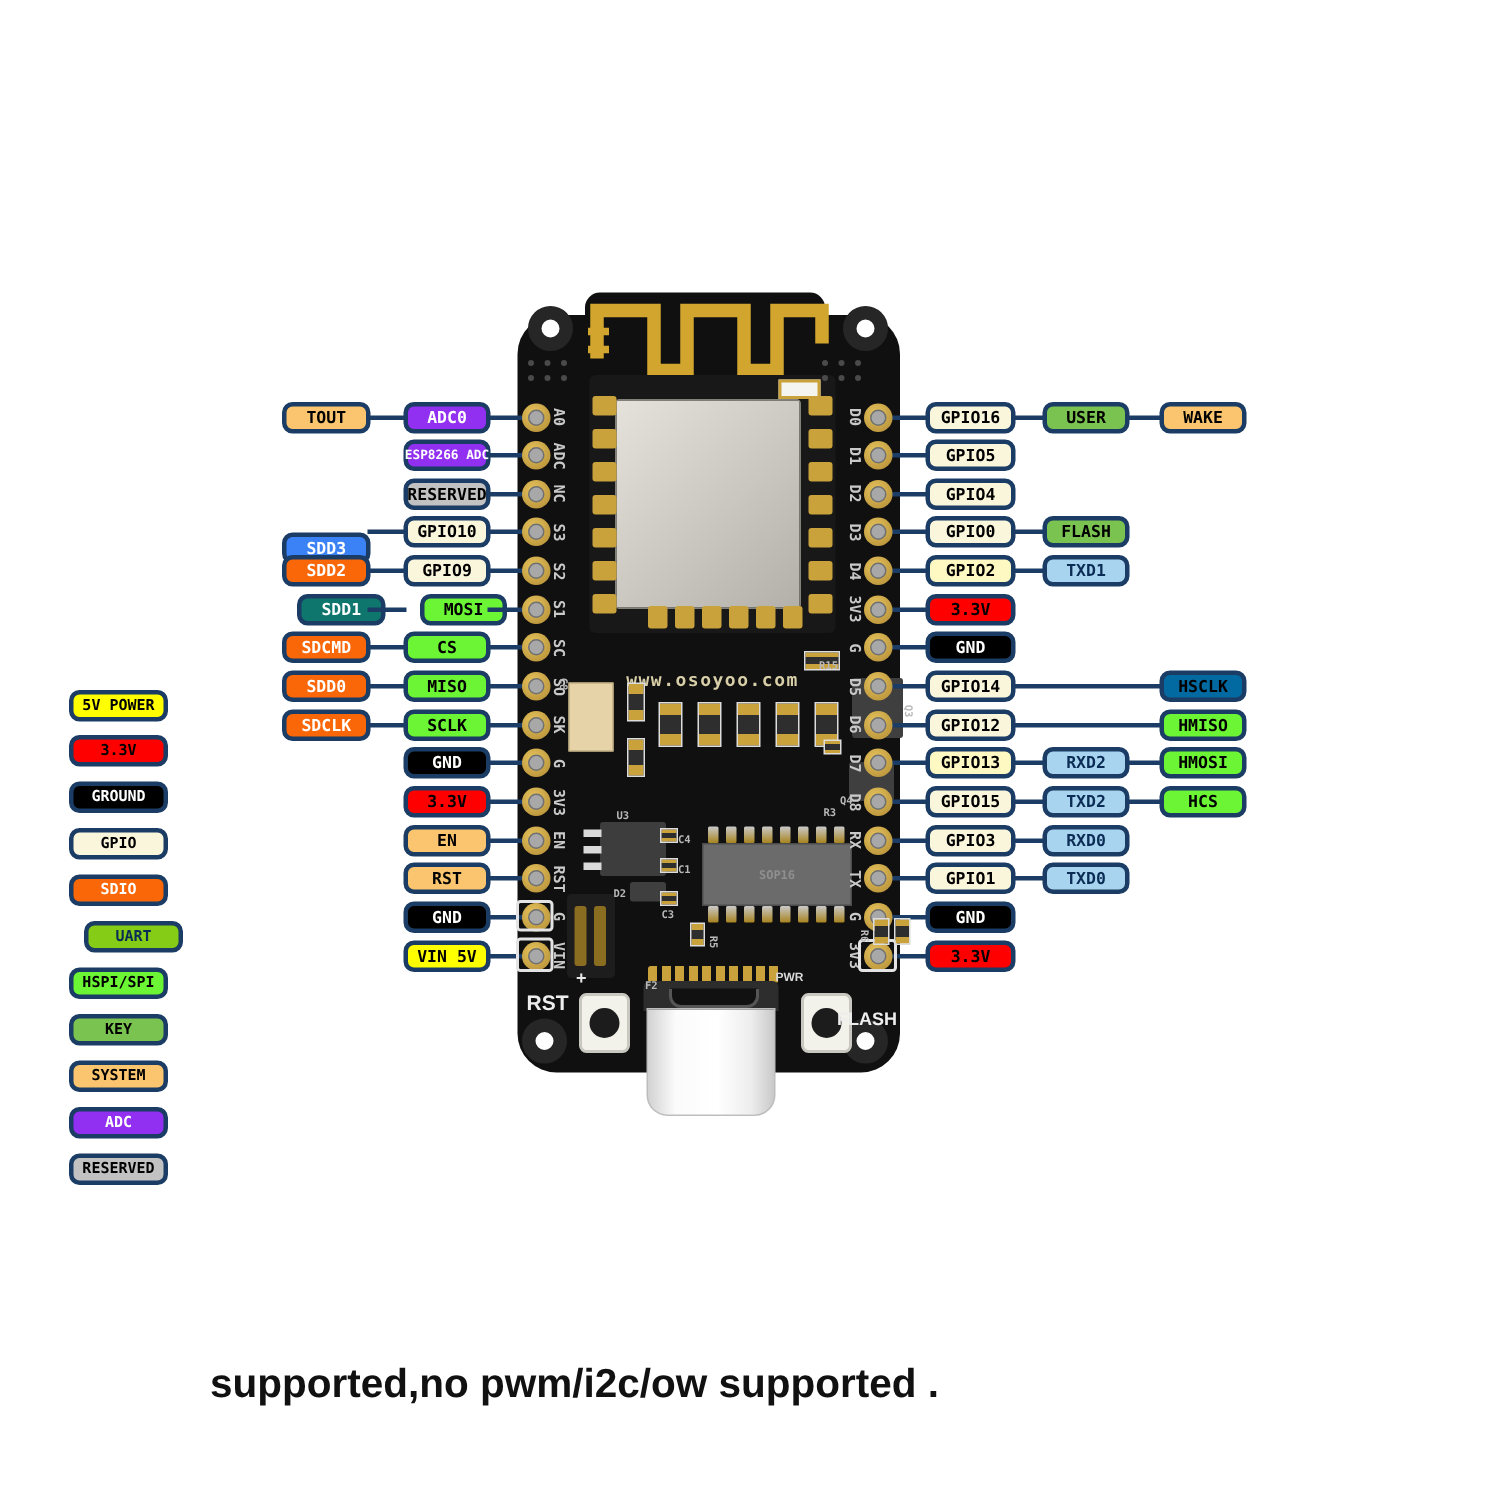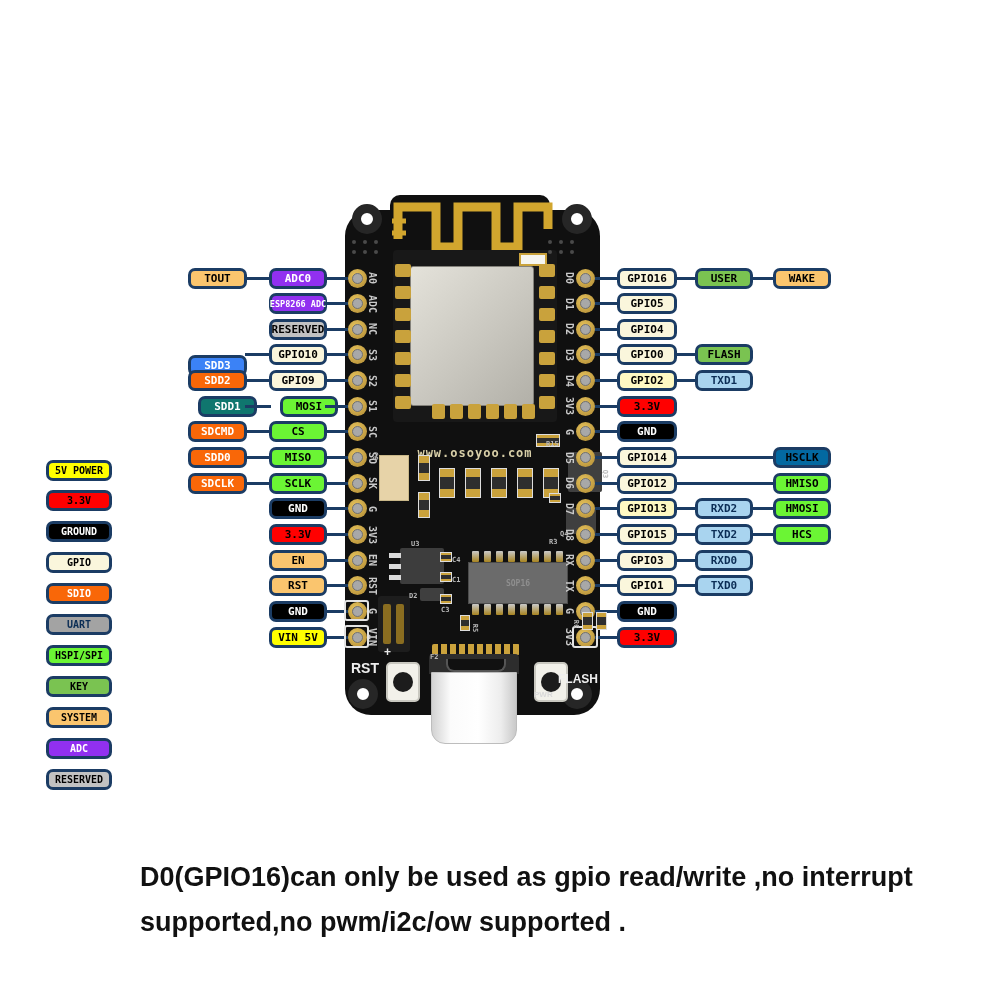--- a/index.html
+++ b/index.html
@@ -54,21 +54,21 @@
   .btn{ position:absolute; width:34px; height:40px; background:#f2f1ea; border-radius:5px;
         border:2px solid #c9c8c0; box-sizing:border-box; display:flex; }
   .btn i{ width:20px; height:20px; border-radius:50%; background:#1c1c1c; margin:auto; }
   #usb-shell{ position:absolute; left:429px; top:654px; width:90px; height:20px; background:#2d2d2d; border-radius:4px 4px 0 0; }
   #usb-hole{ position:absolute; left:446px; top:659px; width:56px; height:11px; background:#111;
              border-radius:0 0 8px 8px; border:2px solid #555; border-top:none; }
   #usb-body{ position:absolute; left:431px; top:672px; width:86px; height:72px; border-radius:0 0 14px 14px;
              background:linear-gradient(90deg,#d2d2d2 0%,#fbfbfb 22%,#ffffff 55%,#ededed 82%,#c9c9c9 100%);
              border:1px solid #bdbdbd; box-sizing:border-box; }
   .btn-label{ position:absolute; color:#ededed; font:bold 14px "Liberation Sans", sans-serif; }
-  #pwr-label{ position:absolute; left:534px; top:647px; color:#d9d9d9; font:bold 8px "Liberation Sans", sans-serif;margin-top:43px; }
+  #pwr-label{ position:absolute; left:517px; top:647px; color:#d9d9d9; font:bold 8px "Liberation Sans", sans-serif; }
   #plus-label{ position:absolute; left:384px; top:645px; color:#e8e8e8; font:bold 12px "Liberation Sans", sans-serif; }
   #f2strip{ position:absolute; left:432px; top:644px; width:88px; height:11px;
             background:repeating-linear-gradient(90deg,#caa23c 0 6px,#101010 6px 9px); border-radius:2px; }
 </style>
 </head>
 <body>
 
 <div id="canvas">
 
 
@@ -110,21 +110,20 @@
       <i></i>
     </div>
   <div class="btn" style="left:534px; top:662px;">
       <i></i>
     </div>
   <div class="btn-label" style="left:351px; top:660px;">RST</div>
   <div class="btn-label" style="left:558px; top:672px; font-size:12px;">FLASH</div>
   <div id="pwr-label">PWR</div>
   <div id="plus-label">+</div>
 
-  <div id="note1" class="note-line">D0(GPIO16)can only be used as gpio read/write ,no interrupt</div>
   <div id="note2" class="note-line">supported,no pwm/i2c/ow supported .</div>
 <div class="pbox" style="left: 188px; top: 267.5px; width: 59px; background: rgb(250, 197, 110); color: rgb(0, 0, 0);">TOUT</div>
     <div class="pbox" style="left: 269px; top: 267.5px; width: 58px; background: rgb(145, 48, 240); color: rgb(255, 255, 255);">ADC0</div>
     <div class="hline" style="left: 245px; top: 276.5px; width: 26px;"></div>
     <div class="hline" style="left: 325px; top: 276.5px; width: 26px;"></div>
     <div class="pbox" style="left: 269px; top: 293.15px; width: 58px; background: rgb(145, 48, 240); color: rgb(255, 255, 255); font-size: 8.5px;">ESP8266 ADC</div>
     <div class="hline" style="left: 325px; top: 302.15px; width: 26px;"></div>
     <div class="pbox" style="left: 269px; top: 318.8px; width: 58px; background: rgb(194, 194, 194); color: rgb(0, 0, 0);">RESERVED</div>
     <div class="hline" style="left: 325px; top: 327.8px; width: 26px;"></div>
     <div class="pbox" style="left: 188px; top: 355px; width: 59px; background: #3b82f6; color: rgb(255, 255, 255);">SDD3</div>
@@ -215,21 +214,21 @@
     <div class="hline" style="left: 675px; top: 584.3px; width: 22px;"></div>
     <div class="pbox" style="left: 617px; top: 600.95px; width: 60px; background: rgb(0, 0, 0); color: rgb(255, 255, 255);">GND</div>
     <div class="hline" style="left: 594px; top: 609.95px; width: 25px;"></div>
     <div class="pbox" style="left: 617px; top: 626.6px; width: 60px; background: rgb(255, 0, 0); color: rgb(0, 0, 0);">3.3V</div>
     <div class="hline" style="left: 594px; top: 635.6px; width: 25px;"></div>
     <div class="pbox" style="left: 46px; top: 459.5px; width: 66px; background: rgb(255, 255, 0); color: rgb(0, 0, 0); font-size: 10px;">5V POWER</div>
     <div class="pbox" style="left: 46px; top: 490.4px; width: 66px; background: rgb(255, 0, 0); color: rgb(0, 0, 0); font-size: 10px;">3.3V</div>
     <div class="pbox" style="left: 46px; top: 521.3px; width: 66px; background: rgb(0, 0, 0); color: rgb(255, 255, 255); font-size: 10px;">GROUND</div>
     <div class="pbox" style="left: 46px; top: 552.2px; width: 66px; background: rgb(250, 246, 220); color: rgb(0, 0, 0); font-size: 10px;">GPIO</div>
     <div class="pbox" style="left: 46px; top: 583.1px; width: 66px; background: rgb(249, 103, 8); color: rgb(255, 255, 255); font-size: 10px;">SDIO</div>
-    <div class="pbox" style="left: 46px; top: 614px; width: 66px; background: #a3a3a3; color: rgb(11, 45, 85); font-size: 10px; text-align: right;">UART</div>
+    <div class="pbox" style="left: 56px; top: 614px; width: 66px; background: #84cc16; color: rgb(11, 45, 85); font-size: 10px; text-align: right;">UART</div>
     <div class="pbox" style="left: 46px; top: 644.9px; width: 66px; background: rgb(107, 245, 52); color: rgb(0, 0, 0); font-size: 10px;">HSPI/SPI</div>
     <div class="pbox" style="left: 46px; top: 675.8px; width: 66px; background: rgb(122, 195, 81); color: rgb(0, 0, 0); font-size: 10px;">KEY</div>
     <div class="pbox" style="left: 46px; top: 706.7px; width: 66px; background: rgb(250, 197, 110); color: rgb(0, 0, 0); font-size: 10px;">SYSTEM</div>
     <div class="pbox" style="left: 46px; top: 737.6px; width: 66px; background: rgb(145, 48, 240); color: rgb(255, 255, 255); font-size: 10px;">ADC</div>
     <div class="pbox" style="left: 46px; top: 768.5px; width: 66px; background: rgb(194, 194, 194); color: rgb(0, 0, 0); font-size: 10px;">RESERVED</div>
     <div class="pin" style="left: 347.5px; top: 268.5px;">
       <i></i>
     </div>
     <div class="silk" style="left: 372px; top: 278px;">A0</div>
     <div class="pin" style="left: 347.5px; top: 294.15px;">

